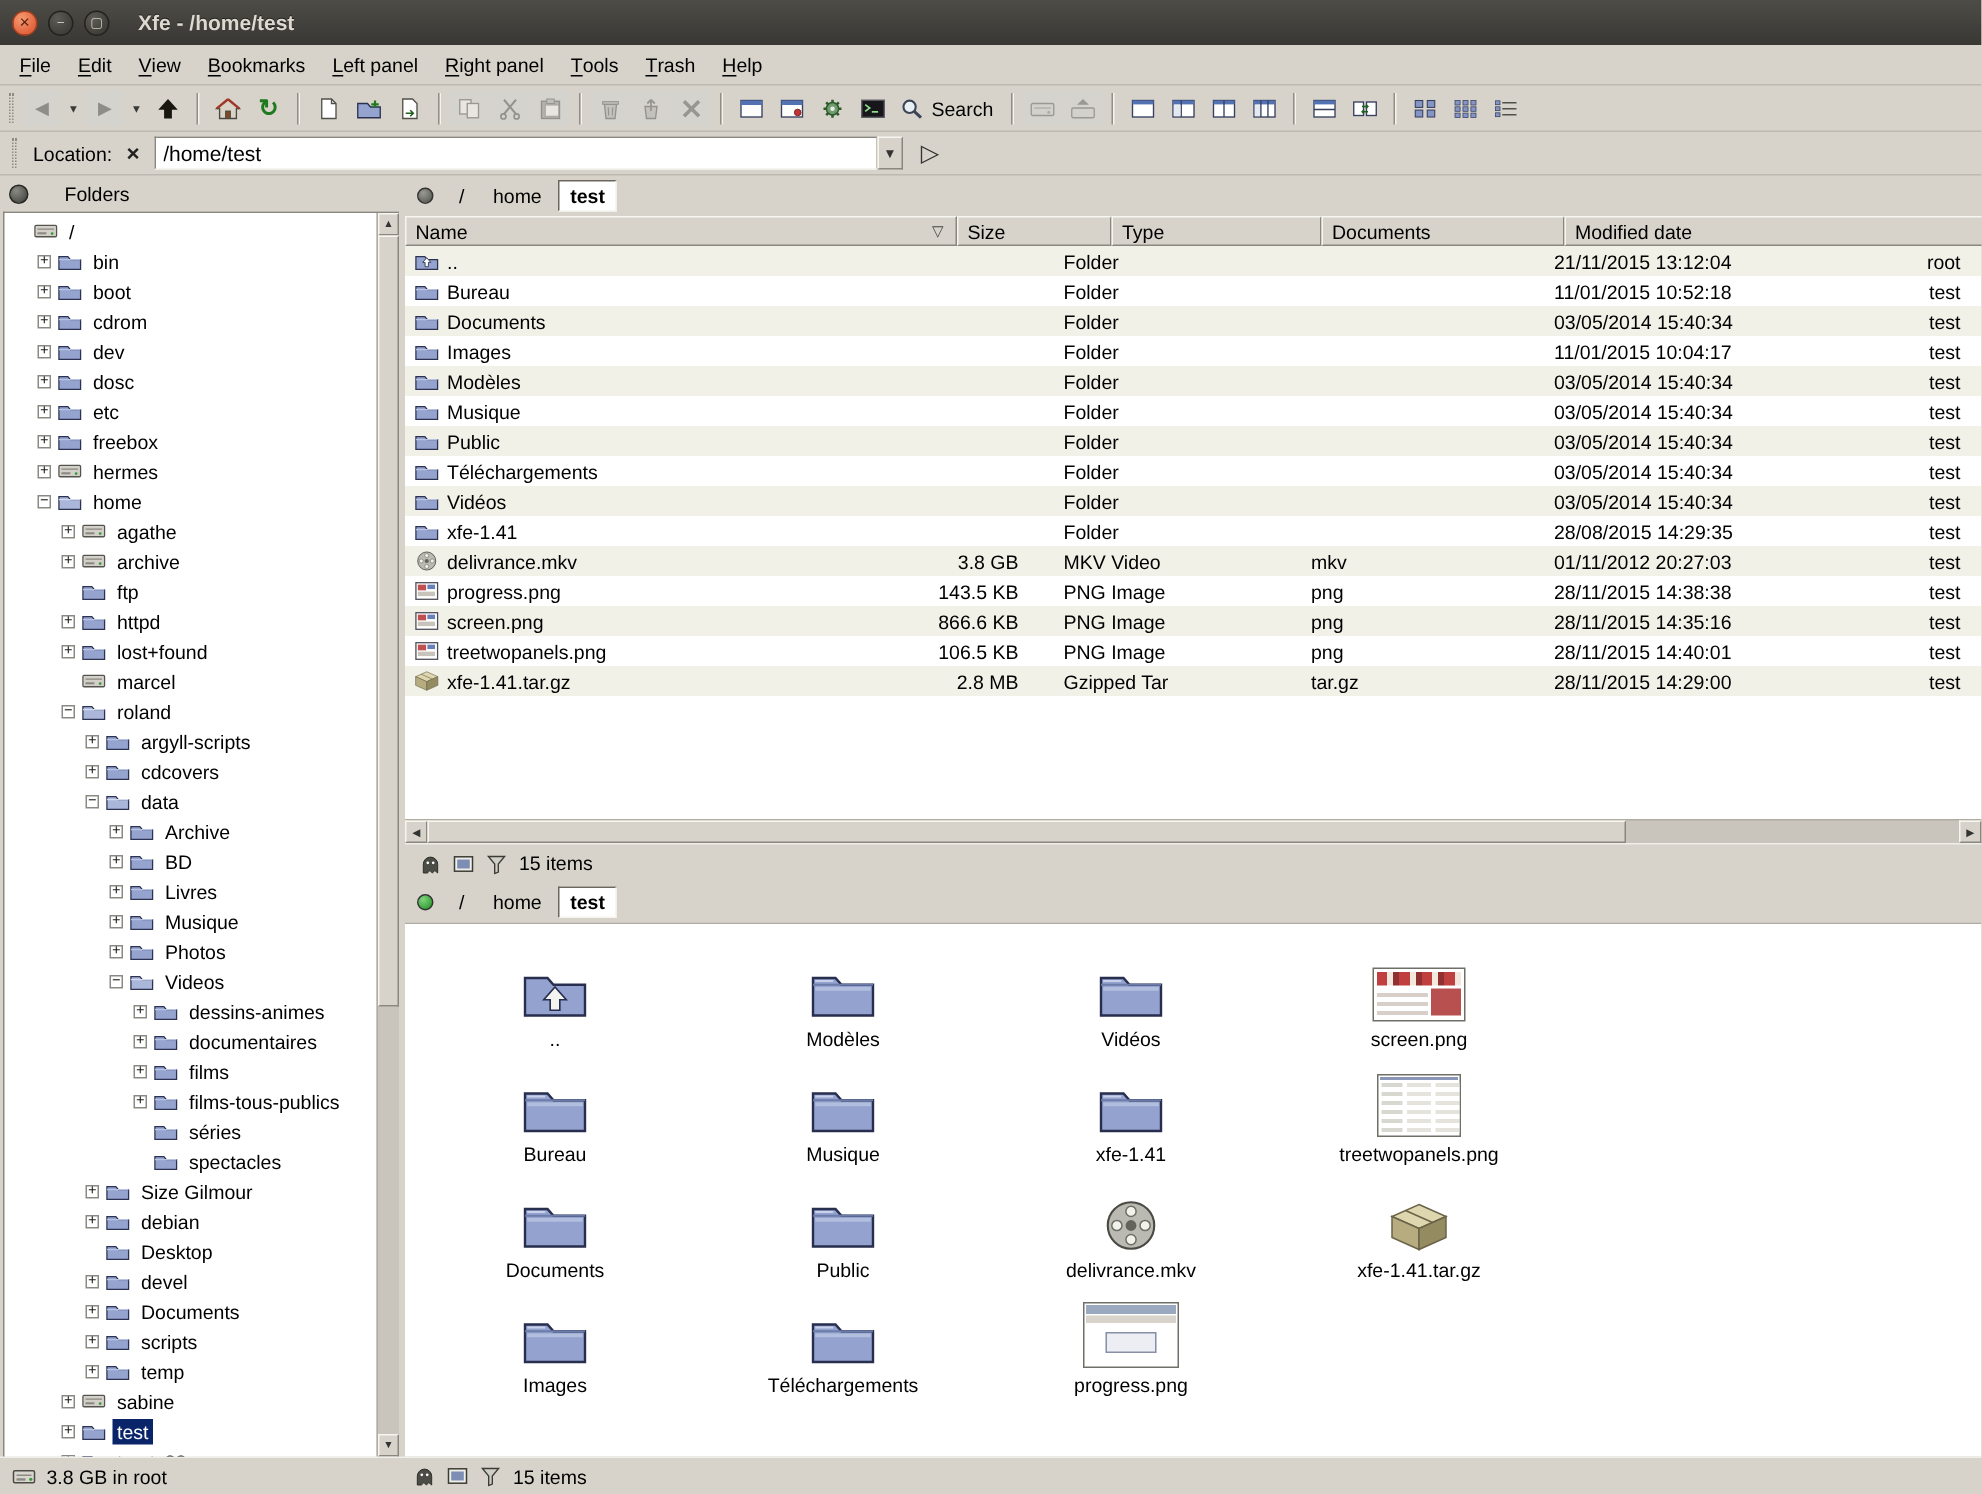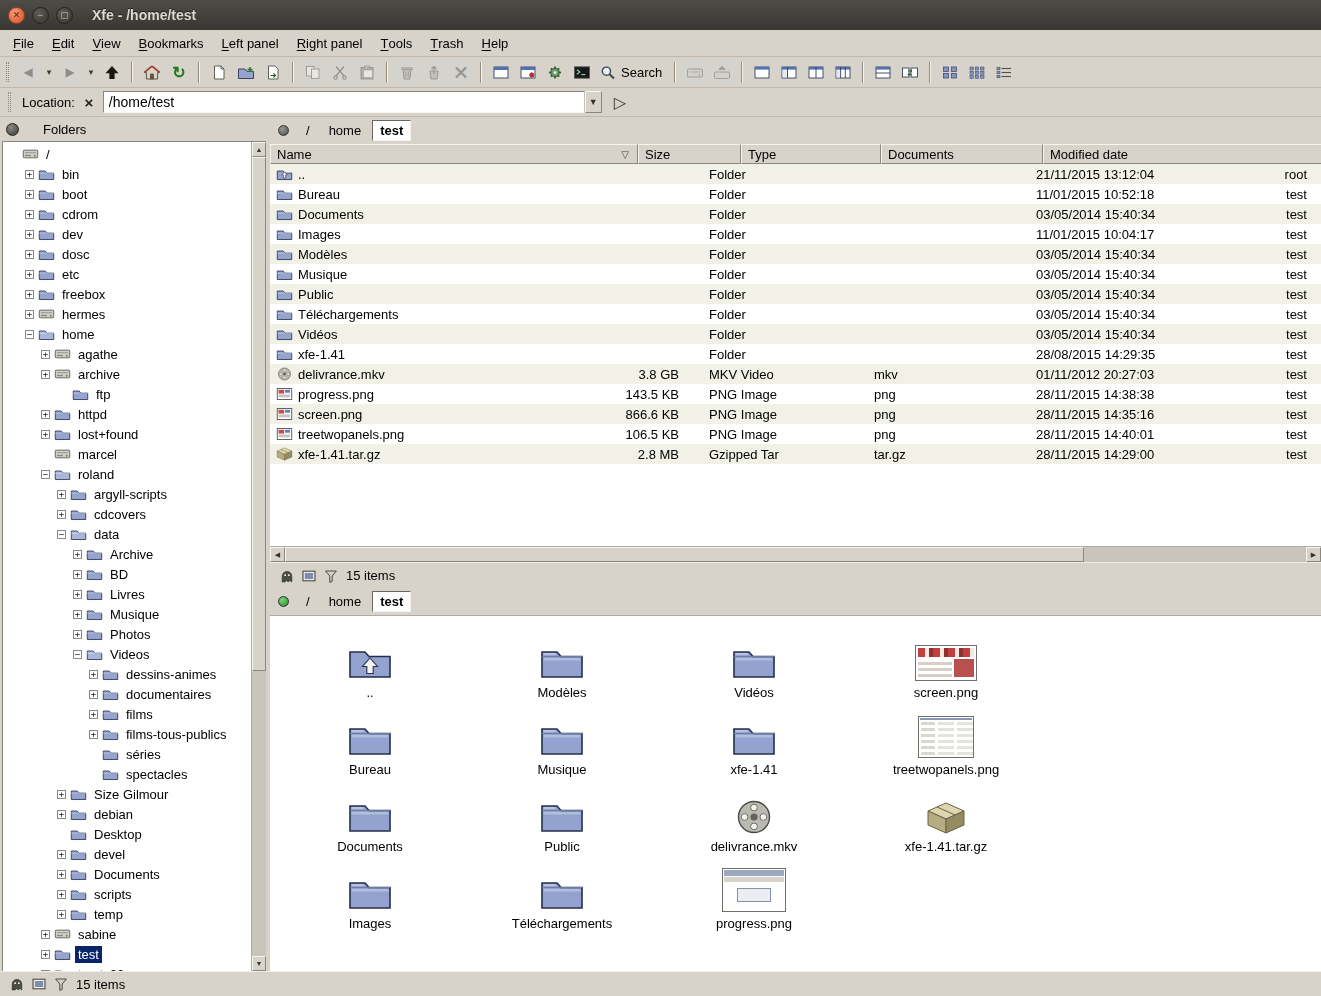--- a/index.html
+++ b/index.html
@@ -606,21 +606,21 @@
               </svg>
               <span class="tree-label">agathe</span>
             </div>
             <div class="tree-row" style="padding-left: 38px;">
               <span class="expander">+</span>
               <svg width="17" height="14">
                 <use href="#sym-treedrive"></use>
               </svg>
               <span class="tree-label">archive</span>
             </div>
-            <div class="tree-row" style="padding-left: 56px;">
+            <div class="tree-row" style="padding-left: 38px;">
               <span class="expander-spacer"></span>
               <svg width="17" height="14">
                 <use href="#sym-treefolder"></use>
               </svg>
               <span class="tree-label">ftp</span>
             </div>
             <div class="tree-row" style="padding-left: 38px;">
               <span class="expander">+</span>
               <svg width="17" height="14">
                 <use href="#sym-treefolder"></use>
@@ -1204,20 +1204,26 @@
               </div>
               <div class="ic-label">xfe-1.41.tar.gz</div>
             </div>
           </div>
       </div>
 
     </div>
   </div>
 
   <div class="bottomstrip">
+    <div class="disk-status">
+      <svg width="16" height="16">
+          <use href="#sym-pc"></use>
+        </svg>
+      <span>3.8 GB in root</span>
+    </div>
     <div class="panel2-status">
       <svg width="14" height="14">
           <use href="#sym-ghost"></use>
         </svg>
       <svg width="14" height="14">
           <use href="#sym-frame"></use>
         </svg>
       <svg width="14" height="14">
           <use href="#sym-funnel"></use>
         </svg>

